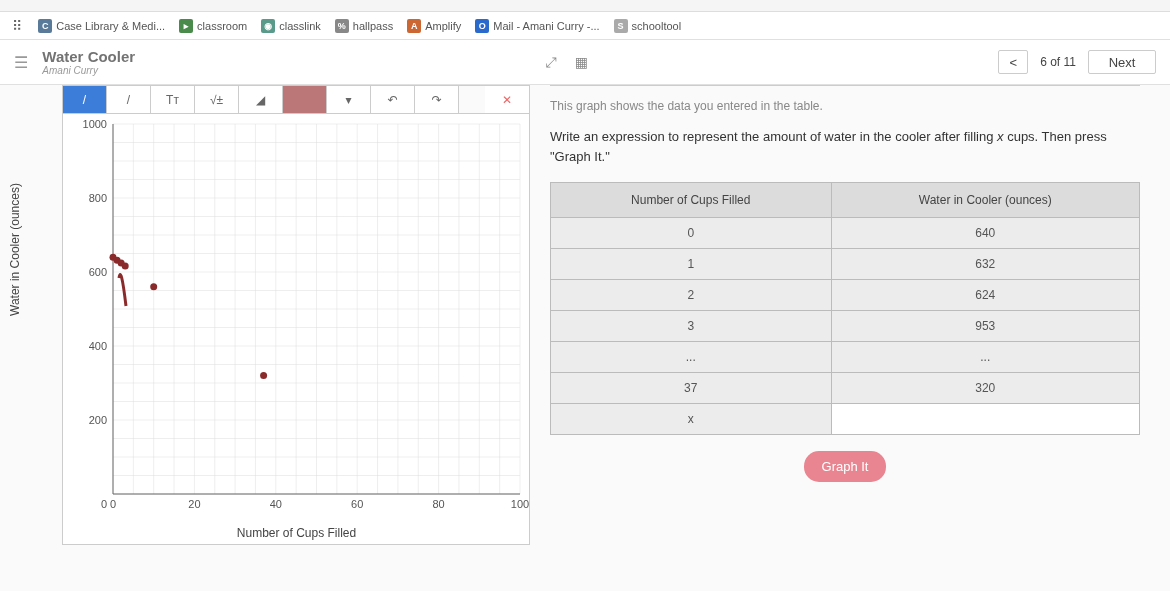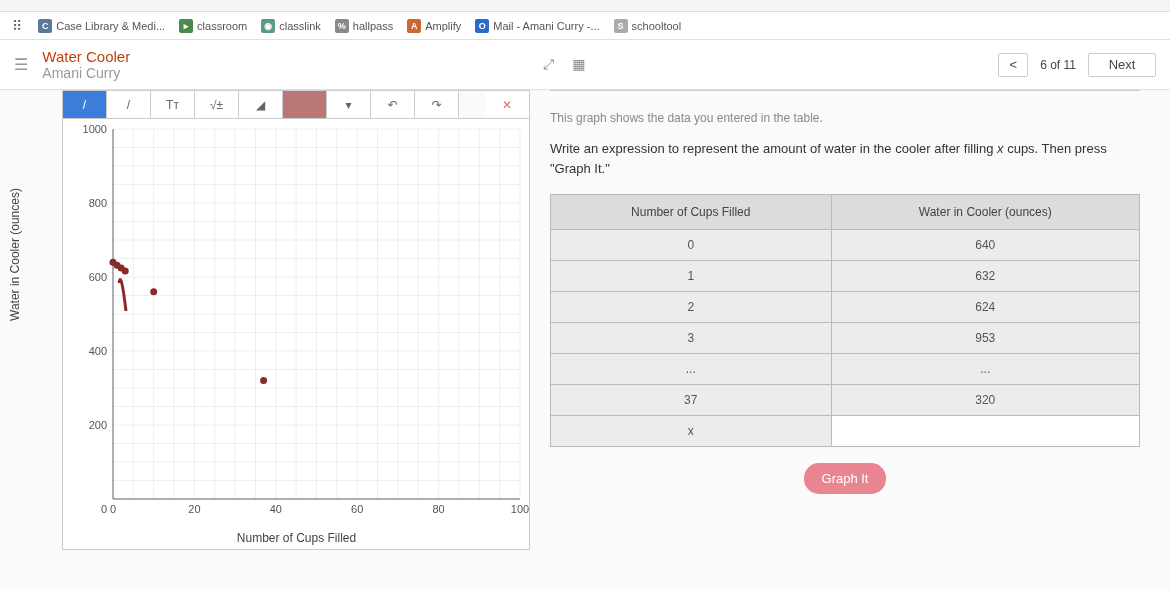--- a/index.html
+++ b/index.html
@@ -5,38 +5,38 @@
 * { margin: 0; padding: 0; box-sizing: border-box; }
 body { font-family: Arial, sans-serif; background: #fafafa; width: 1170px; height: 591px; overflow: hidden; color: #333; }
 .browser-top { height: 12px; background: #f5f5f5; border-bottom: 1px solid #ddd; }
 .bookmarks { display: flex; align-items: center; gap: 6px; padding: 4px 12px; background: #fff; border-bottom: 1px solid #e0e0e0; height: 28px; font-size: 11px; color: #555; }
 .bm-item { display: flex; align-items: center; gap: 4px; padding: 2px 4px; cursor: pointer; white-space: nowrap; }
 .bm-icon { width: 14px; height: 14px; border-radius: 2px; display: inline-flex; align-items: center; justify-content: center; font-size: 9px; font-weight: bold; color: #fff; }
 .apps-icon { color: #666; font-size: 14px; margin-right: 6px; }
 .header { display: flex; align-items: center; padding: 8px 14px; border-bottom: 1px solid #e0e0e0; background: #fff; }
 .menu-icon { font-size: 16px; color: #999; margin-right: 14px; cursor: pointer; }
 .title-block { flex: 0 0 auto; }
-.title { font-size: 15px; color: #c2410c; font-weight: 400; }
-.subtitle { font-size: 14px; color: #999; }
+.title { font-size: 15px; color: #737373; font-weight: 700; }
+.subtitle { font-size: 10px; color: #999; font-style: italic; }
 .header-center { flex: 1; display: flex; gap: 18px; justify-content: center; color: #888; font-size: 14px; }
 .header-right { display: flex; align-items: center; gap: 12px; font-size: 12px; color: #444; }
 .nav-btn { border: 1px solid #ccc; background: #fff; width: 30px; height: 24px; display: flex; align-items: center; justify-content: center; font-size: 13px; cursor: pointer; border-radius: 2px; }
 .content { display: flex; padding: 0 20px; gap: 10px; }
 .left-col { width: 510px; }
 .toolbar { display: flex; border: 1px solid #ccc; border-bottom: none; height: 28px; margin-left: 42px; }
 .tool { width: 44px; border-right: 1px solid #ccc; display: flex; align-items: center; justify-content: center; font-size: 12px; color: #666; cursor: pointer; background: #fff; }
 .tool.active { background: #3b7dd8; color: #fff; }
 .tool.close { margin-left: auto; border-right: none; color: #e66; }
 .graph-wrap { display: flex; border: 1px solid #ccc; background: #fff; margin-left: 42px; }
 .graph-area { width: 467px; height: 430px; position: relative; }
 .y-label { position: absolute; left: -48px; top: 50%; transform: rotate(-90deg) translateX(20px); transform-origin: left center; font-size: 12px; color: #444; white-space: nowrap; }
 .x-label { font-size: 12px; color: #444; text-align: center; margin-top: 2px; }
 svg.grid { display: block; }
 .right-col { flex: 1; padding: 0 10px; }
-.msg { font-size: 12px; color: #888; border-top: 1px solid #ccc; padding-top: 20px; margin-bottom: 14px; }
+.msg { font-size: 12px; color: #888; border-top: 1px solid #ccc; padding-top: 13px; margin-bottom: 14px; }
 .instruction { font-size: 13px; color: #333; line-height: 1.5; margin-bottom: 16px; }
 table { border-collapse: collapse; width: 100%; font-size: 12px; }
 th { background: #dcdcdc; border: 1px solid #bbb; padding: 10px 8px; font-weight: normal; color: #444; }
 td { background: #ececec; border: 1px solid #bbb; padding: 8px; text-align: center; color: #555; height: 30px; }
 td.input-cell { background: #fff; }
 .graph-btn { display: block; margin: 16px auto 0; background: #e98590; color: #fff; border: none; padding: 8px 18px; font-size: 13px; border-radius: 15px; cursor: pointer; }
 </style>
 </head>
 <body>
 

